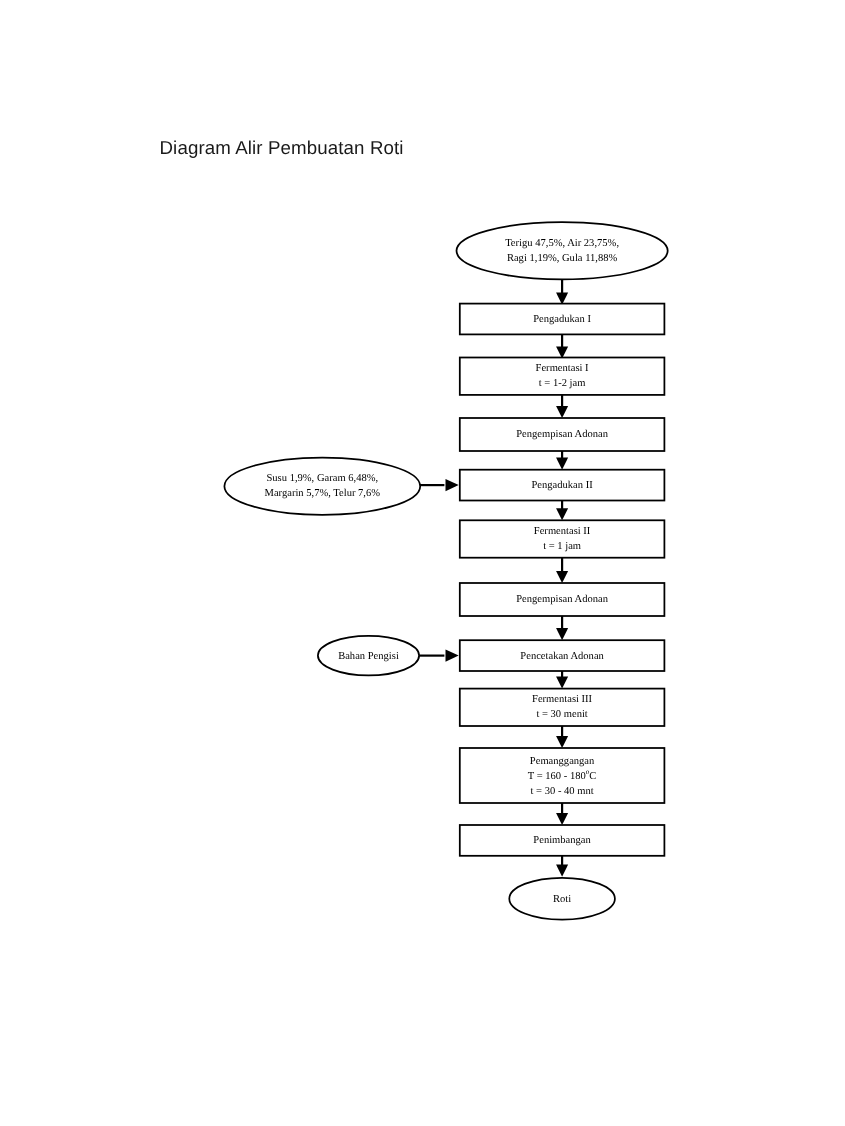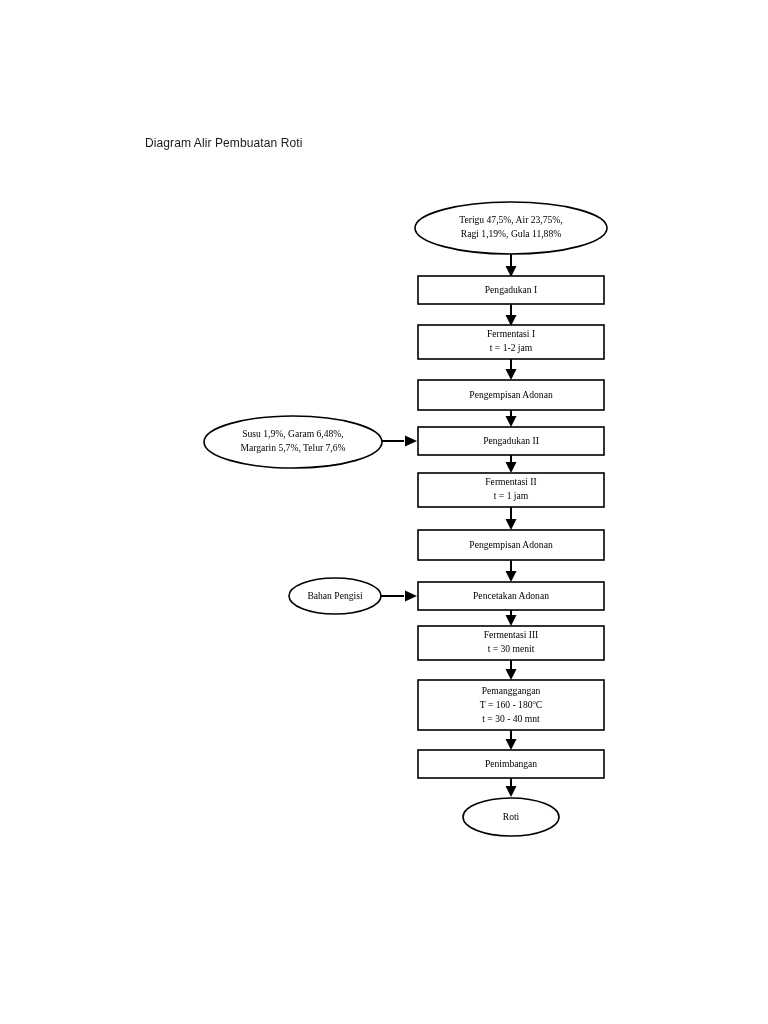--- a/index.html
+++ b/index.html
@@ -19,23 +19,23 @@
     position: absolute;
     left: 0;
     top: 0;
     width: 768px;
     height: 1024px;
     background: #ffffff;
   }
   #diagram-title {
     position: absolute;
     left: 145px;
-    top: 136px;
+    top: 125px;
     font-family: "Liberation Sans", "DejaVu Sans", sans-serif;
-    font-size: 12px;
+    font-size: 17px;
     color: #1a1a1a;
     letter-spacing: 0.1px;
     white-space: nowrap;
   }
   #flow-svg {
     position: absolute;
     left: 0;
     top: 0;
     width: 768px;
     height: 1024px;

